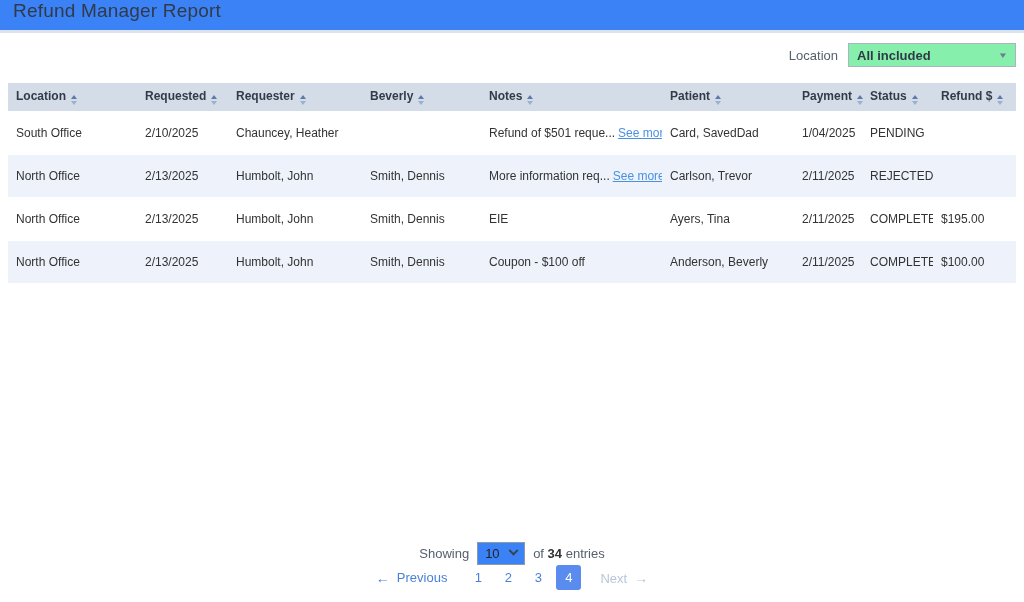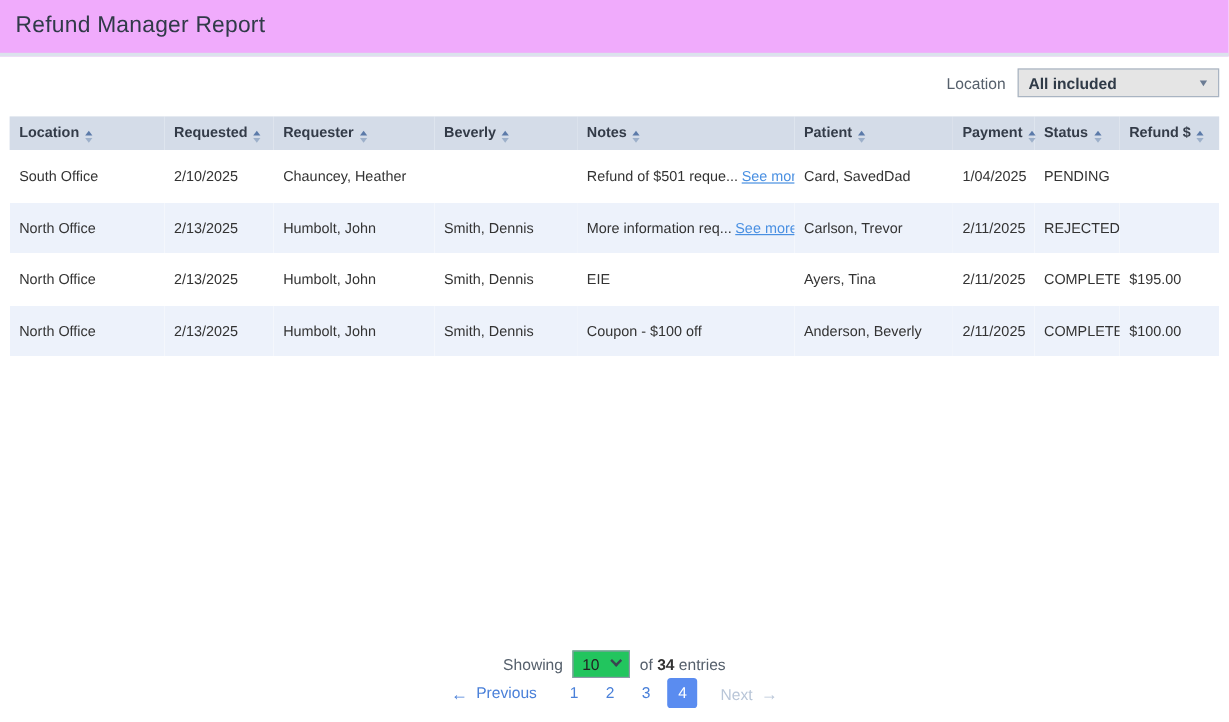--- a/index.html
+++ b/index.html
@@ -3,33 +3,33 @@
 <meta charset="utf-8">
 <style>
   * { box-sizing: border-box; }
   html,body { margin:0; padding:0; }
   body {
     width:1024px; height:602px; position:relative; overflow:hidden;
     background:#ffffff; font-family:"Liberation Sans", sans-serif; color:#333;
   }
   
   .titlebar {
-    height:47px; background:#f0abfc; border-bottom:3px solid #dbe2ec;
-    display:flex; align-items:center; padding:0 13px;
+    height:33px; background:#3b82f6; border-bottom:3px solid #dbe2ec;
+    display:flex; align-items:flex-start; padding:0 13px;
   }
   .titlebar .title { font-size:19px; font-weight:500; color:#303a48; letter-spacing:.2px; }
 
   
   .filter-row {
     height:44px; display:flex; align-items:center; justify-content:flex-end;
     padding-right:8px; gap:10px;
   }
   .filter-row .flabel { font-size:13px; color:#56606c; }
   .select-box {
-    width:168px; height:24px; background:#e5e5e5; border:1px solid #a9b4c2;
+    width:168px; height:24px; background:#86efac; border:1px solid #a9b4c2;
     display:flex; align-items:center; justify-content:space-between;
     padding:0 8px; cursor:pointer;
   }
   .select-box .sel-value { font-size:13px; font-weight:700; color:#2f3a47; }
   .select-box .caret { font-size:8px; color:#6b7c94; transform:scaleX(1.3); }
 
   
   table { width:1008px; margin:6px 8px 0 8px; border-collapse:collapse; table-layout:fixed; }
   thead th {
     background:#d4dce8; height:28px; text-align:left; padding:0 0 0 8px;
@@ -47,21 +47,21 @@
   a.see-more { color:#4a90e2; text-decoration:underline; cursor:pointer; margin-left:3px; }
 
   
   .footer {
     position:absolute; left:0; right:0; bottom:12px;
     display:flex; align-items:center; justify-content:space-between; padding:0 10px;flex-direction:column;
   }
   .showing { display:flex; align-items:center; gap:8px; font-size:13px; color:#56606c; }
   .showing b { color:#333; }
   .pagesize-box {
-    width:48px; height:23px; border:1px solid #8d9aa8; background:#22c55e;
+    width:48px; height:23px; border:1px solid #8d9aa8; background:#3b82f6;
     display:inline-flex; align-items:center; justify-content:space-between;
     padding:0 7px; cursor:pointer; font-size:13px; color:#222; font-weight:500;
   }
   .chev { width:7px; height:7px; border-right:2px solid #3a4350; border-bottom:2px solid #3a4350;
           transform:rotate(45deg) translate(-2px,-2px); }
   .pagination { display:flex; align-items:center; font-size:13px; }
   .pagination a { text-decoration:none; cursor:pointer; }
   .pg-prev { color:#4a80d9; margin-right:16px; display:flex; align-items:center; gap:7px; }
   .pg-num { color:#4a80d9; width:30px; text-align:center; }
   .pg-active {

